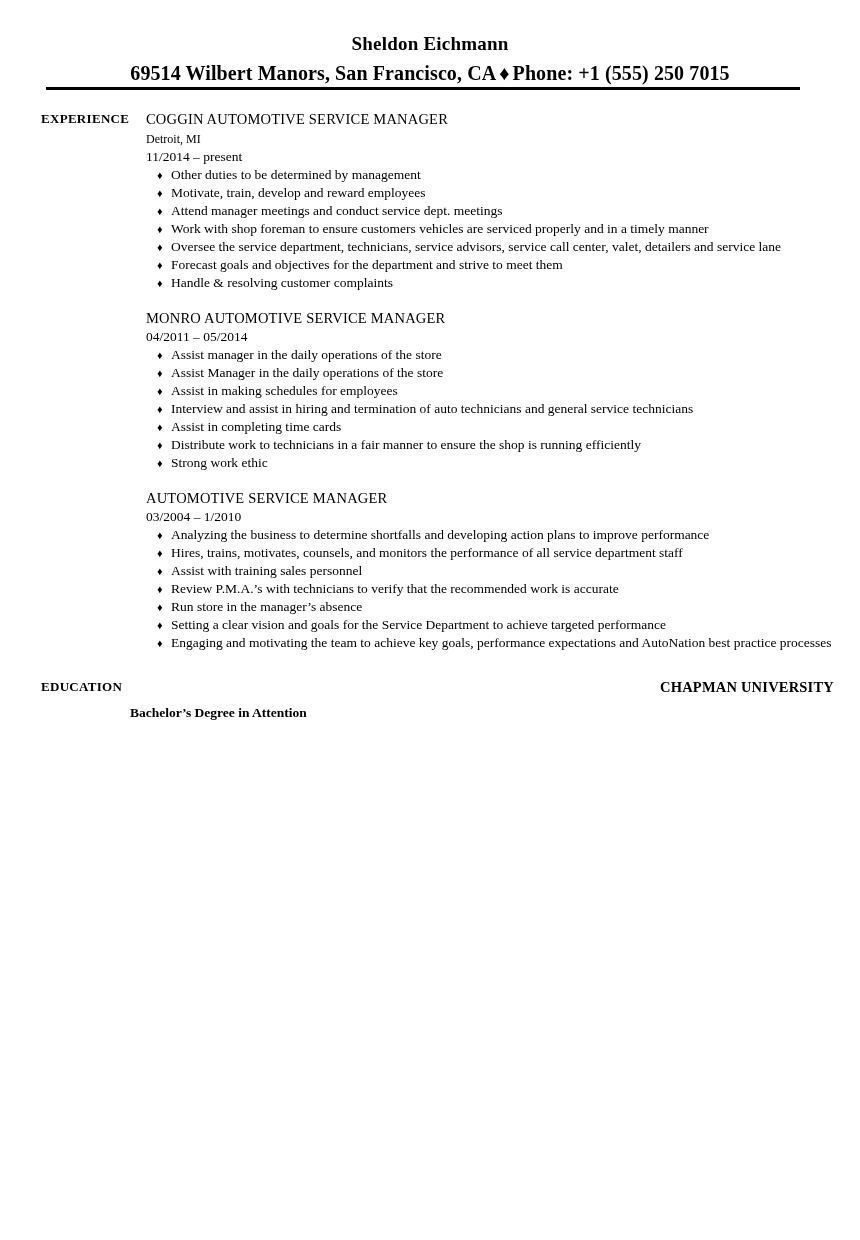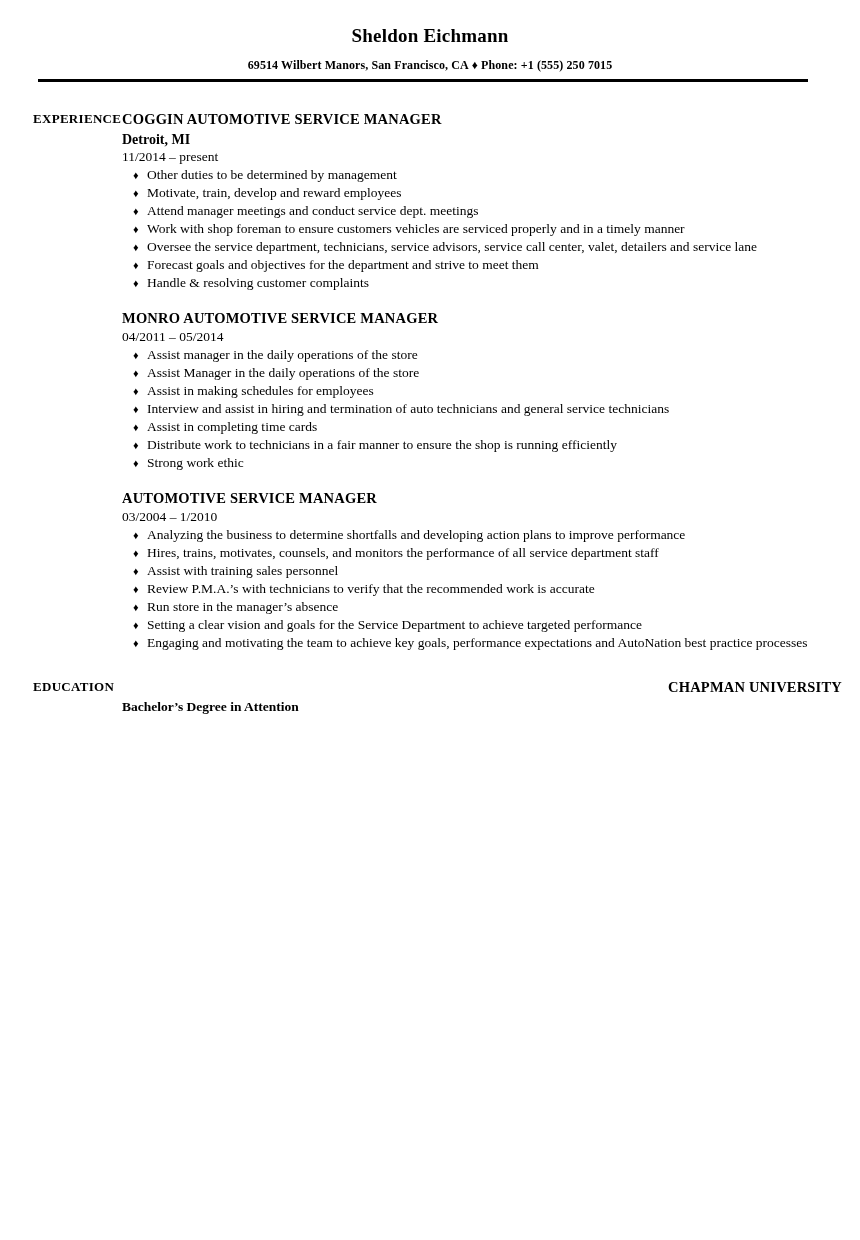--- a/index.html
+++ b/index.html
@@ -14,37 +14,37 @@
     position: relative;
     font-family: "Liberation Serif", "DejaVu Serif", serif;
     color: #000000;
     -webkit-font-smoothing: none;
   }
   .page {
     position: relative;
     width: 860px;
     height: 1240px;
     box-sizing: border-box;
-    padding: 0;
+    padding: 8px;
     overflow: hidden;
   }
 
   
   .header {
     padding-top: 25px;
     text-align: center;
   }
   .full-name {
     font-size: 19px;
     font-weight: bold;
     line-height: 22px;
     letter-spacing: 0.2px;
   }
   .contact-line {
-    font-size: 12px;
+    font-size: 20px;
     font-weight: bold;
     line-height: 18px;
     margin-top: 9px;
     letter-spacing: 0.1px;
   }
   .contact-sep {
     padding: 0 3px;
   }
   .header-rule {
     margin: 5px auto 0 auto;
@@ -68,35 +68,35 @@
     font-weight: bold;
     letter-spacing: 0.3px;
     line-height: 17px;
   }
   .section-body {
     flex: 1 1 auto;
     padding-right: 18px;
     box-sizing: border-box;
   }
 
-  #experience-section { margin-top: 28px; }
+  #experience-section { margin-top: 20px; gap: 16px; }
   #education-section  { margin-top: 26px; }
 
   .job { margin-bottom: 0; }
   .job + .job { margin-top: 17px; }
 
   .job-title {
     font-size: 14.5px;
-    font-weight: bold;
+    font-weight: normal;
     line-height: 19px;
     letter-spacing: 0.2px;
   }
   .job-location {
-    font-size: 14px;
-    font-weight: bold;
+    font-size: 12px;
+    font-weight: normal;
     line-height: 17px;
     margin-top: 2px;
   }
   .job-dates {
     font-size: 13.5px;
     font-weight: normal;
     line-height: 17px;
   }
 
   ul.bullets {
@@ -123,21 +123,21 @@
     font-size: 14.5px;
     font-weight: bold;
     line-height: 19px;
     letter-spacing: 0.2px;
     text-align: right;
   }
   .edu-degree {
     font-size: 13.5px;
     font-weight: bold;
     line-height: 18px;
-    margin-top: 1px;
+    margin-top: 7px;
   }
 </style>
 </head>
 <body>
 
 <div class="page">
 
   <div class="header">
     <div class="full-name">Sheldon Eichmann</div>
     <div class="contact-line">

